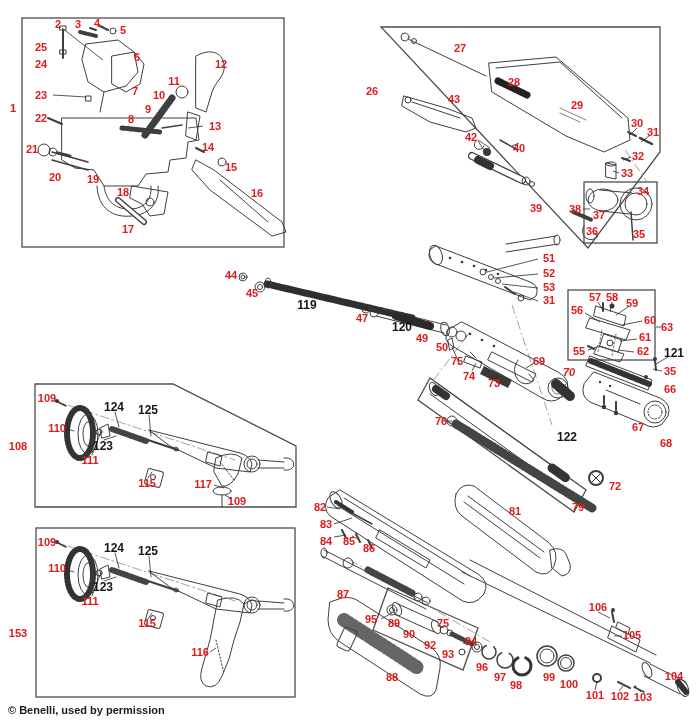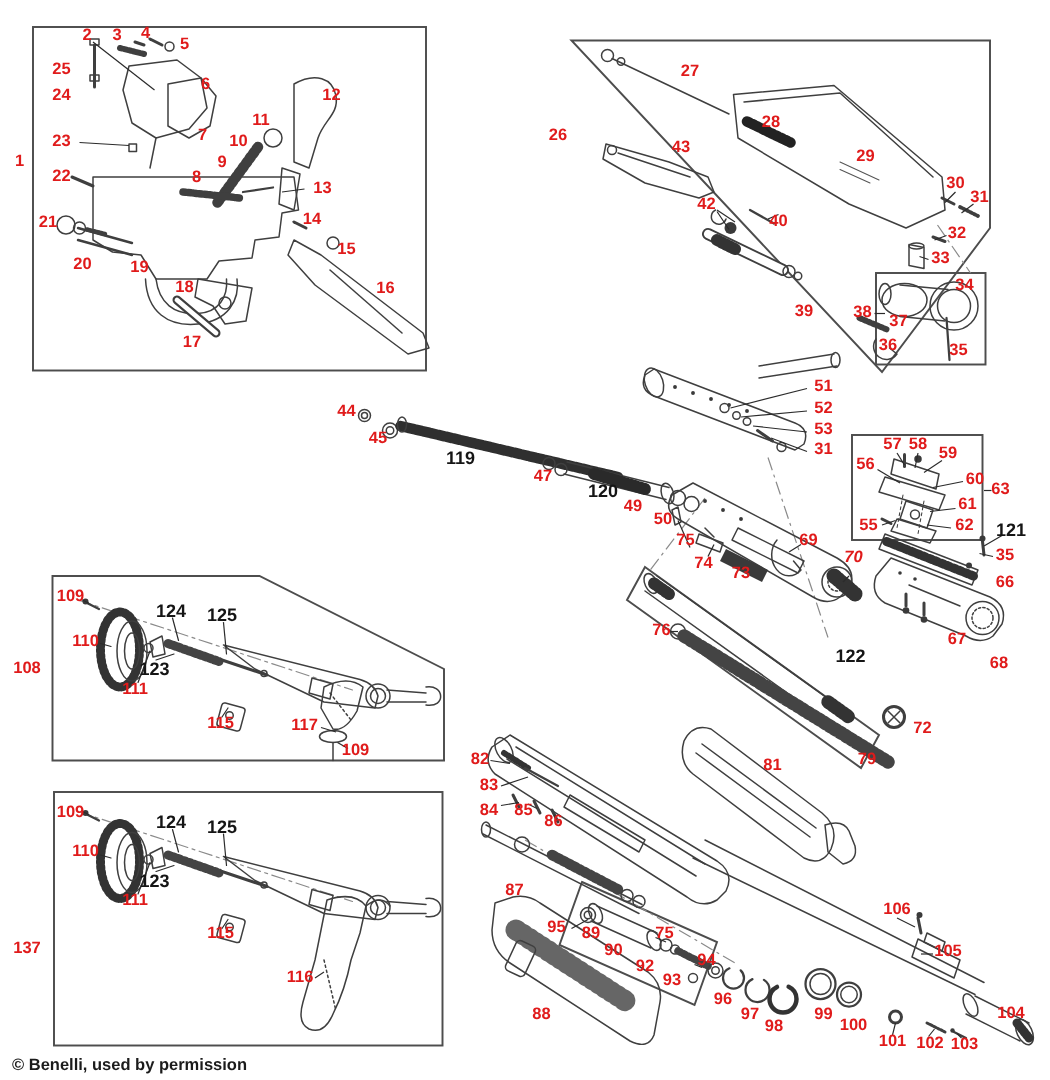--- a/index.html
+++ b/index.html
@@ -444,21 +444,21 @@
       <div class="callout black" style="left: 567px; top: 437px; color: rgb(21, 21, 21);">122</div>
       <div class="callout" style="left: 615px; top: 486px; color: rgb(224, 27, 27);">72</div>
       <div class="callout" style="left: 578px; top: 507px; color: rgb(224, 27, 27);">79</div>
       <div class="callout" style="left: 515px; top: 511px; color: rgb(224, 27, 27);">81</div>
       <div class="callout" style="left: 320px; top: 507px; color: rgb(224, 27, 27);">82</div>
       <div class="callout" style="left: 326px; top: 524px; color: rgb(224, 27, 27);">83</div>
       <div class="callout" style="left: 326px; top: 541px; color: rgb(224, 27, 27);">84</div>
       <div class="callout" style="left: 349px; top: 541px; color: rgb(224, 27, 27);">85</div>
       <div class="callout" style="left: 369px; top: 548px; color: rgb(224, 27, 27);">86</div>
       <div class="callout" style="left: 343px; top: 594px; color: rgb(224, 27, 27);">87</div>
-      <div class="callout" style="left: 361px; top: 677px; color: rgb(224, 27, 27); text-align: center;">88</div>
+      <div class="callout" style="left: 392px; top: 677px; color: rgb(224, 27, 27); text-align: center;">88</div>
       <div class="callout" style="left: 394px; top: 623px; color: rgb(224, 27, 27);">89</div>
       <div class="callout" style="left: 409px; top: 634px; color: rgb(224, 27, 27);">90</div>
       <div class="callout" style="left: 443px; top: 623px; color: rgb(224, 27, 27);">75</div>
       <div class="callout" style="left: 430px; top: 645px; color: rgb(224, 27, 27);">92</div>
       <div class="callout" style="left: 448px; top: 654px; color: rgb(224, 27, 27);">93</div>
       <div class="callout" style="left: 471px; top: 641px; color: rgb(224, 27, 27);">94</div>
       <div class="callout" style="left: 371px; top: 619px; color: rgb(224, 27, 27);">95</div>
       <div class="callout" style="left: 482px; top: 667px; color: rgb(224, 27, 27);">96</div>
       <div class="callout" style="left: 500px; top: 677px; color: rgb(224, 27, 27);">97</div>
       <div class="callout" style="left: 516px; top: 685px; color: rgb(224, 27, 27);">98</div>
@@ -473,21 +473,21 @@
       <div class="callout" style="left: 18px; top: 446px; color: rgb(224, 27, 27);">108</div>
       <div class="callout" style="left: 47px; top: 398px; color: rgb(224, 27, 27);">109</div>
       <div class="callout" style="left: 57px; top: 428px; color: rgb(224, 27, 27);">110</div>
       <div class="callout black" style="left: 114px; top: 407px; color: rgb(21, 21, 21);">124</div>
       <div class="callout black" style="left: 148px; top: 410px; color: rgb(21, 21, 21);">125</div>
       <div class="callout black" style="left: 103px; top: 446px; color: rgb(21, 21, 21);">123</div>
       <div class="callout" style="left: 90px; top: 460px; color: rgb(224, 27, 27);">111</div>
       <div class="callout" style="left: 147px; top: 483px; color: rgb(224, 27, 27);">115</div>
       <div class="callout" style="left: 203px; top: 484px; color: rgb(224, 27, 27);">117</div>
       <div class="callout" style="left: 237px; top: 501px; color: rgb(224, 27, 27);">109</div>
-      <div class="callout" style="left: 18px; top: 633px; color: rgb(224, 27, 27);">137</div>
+      <div class="callout" style="left: 18px; top: 633px; color: rgb(224, 27, 27);">153</div>
       <div class="callout" style="left: 47px; top: 542px; color: rgb(224, 27, 27);">109</div>
       <div class="callout" style="left: 57px; top: 568px; color: rgb(224, 27, 27);">110</div>
       <div class="callout black" style="left: 114px; top: 548px; color: rgb(21, 21, 21);">124</div>
       <div class="callout black" style="left: 148px; top: 551px; color: rgb(21, 21, 21);">125</div>
       <div class="callout black" style="left: 103px; top: 587px; color: rgb(21, 21, 21);">123</div>
       <div class="callout" style="left: 90px; top: 601px; color: rgb(224, 27, 27);">111</div>
       <div class="callout" style="left: 147px; top: 623px; color: rgb(224, 27, 27);">115</div>
       <div class="callout" style="left: 200px; top: 652px; color: rgb(224, 27, 27);">116</div>
     </div>
 

